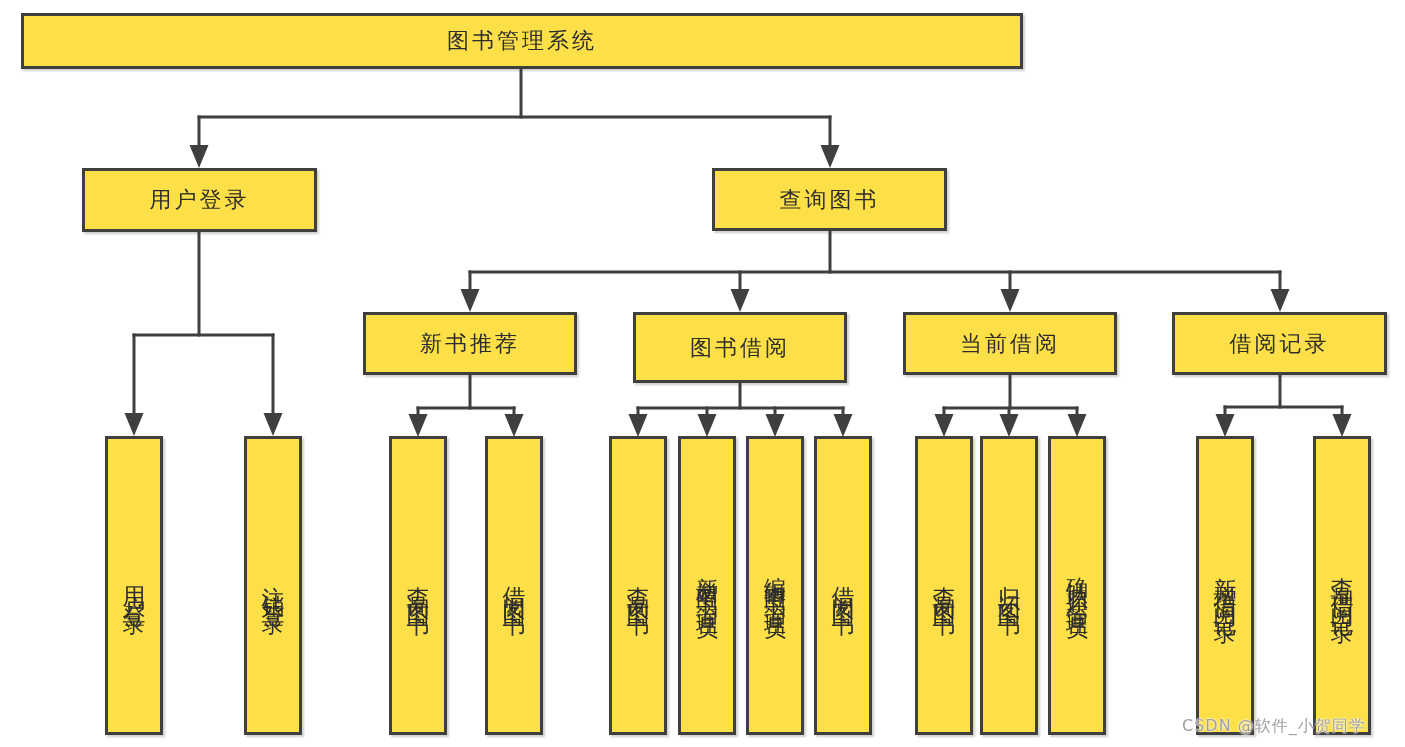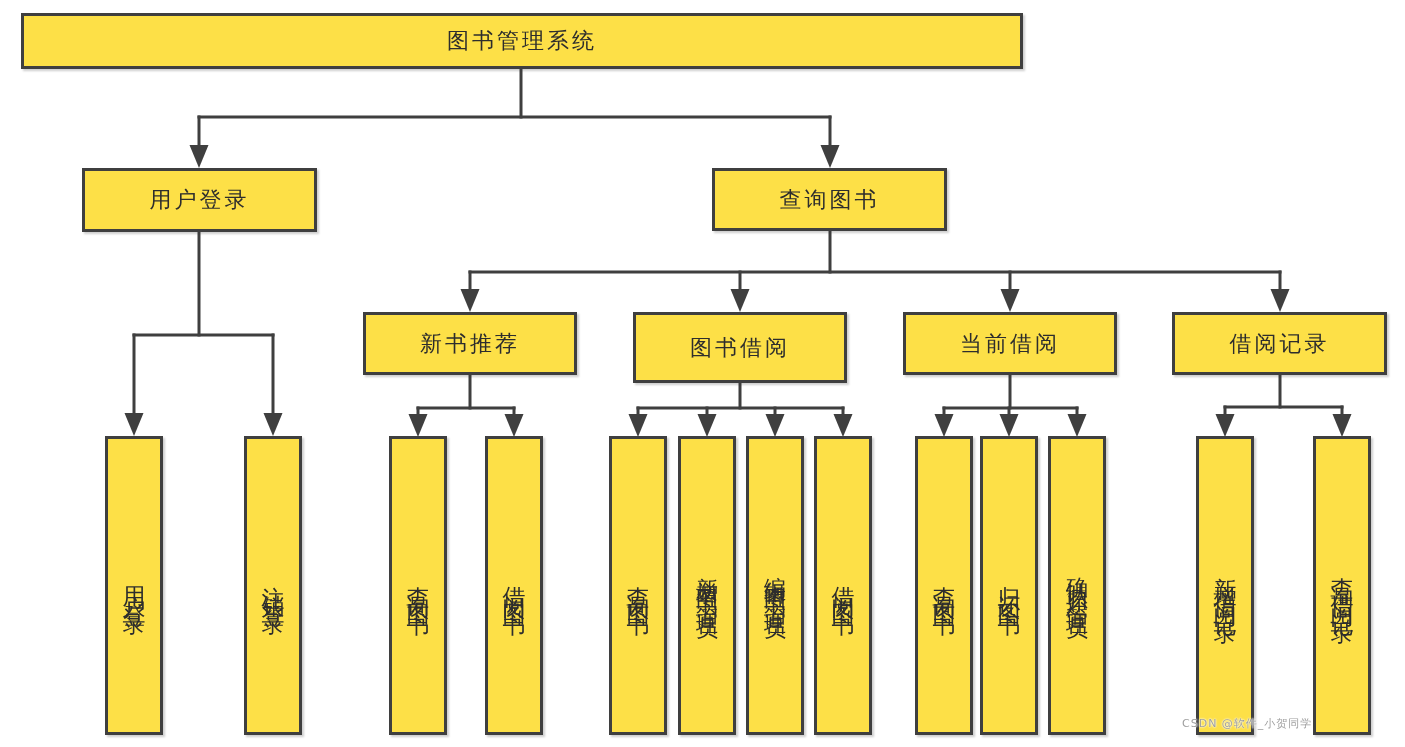--- a/index.html
+++ b/index.html
@@ -25,21 +25,21 @@
   }
   .h span{font-size:22px;letter-spacing:3px;white-space:nowrap;}
   .leaf{width:58px;top:436px;height:299px;}
   .leaf span{
     writing-mode:vertical-rl;text-orientation:mixed;
     font-size:23px;letter-spacing:9px;line-height:1;white-space:nowrap;
   }
   .leaf.long span{font-size:22px;letter-spacing:6px;}
   .watermark{
     position:absolute;left:1182px;top:716px;z-index:5;
-    font-size:11px;letter-spacing:1px;color:var(--watermark);white-space:nowrap;
+    font-size:16px;letter-spacing:1px;color:var(--watermark);white-space:nowrap;
     text-shadow:0 0 2px #fff,0 0 2px #fff;
   }
 </style>
 </head>
 <body>
 
 <div class="canvas">
 
   <svg class="wires" width="1405" height="747">
     <g>

